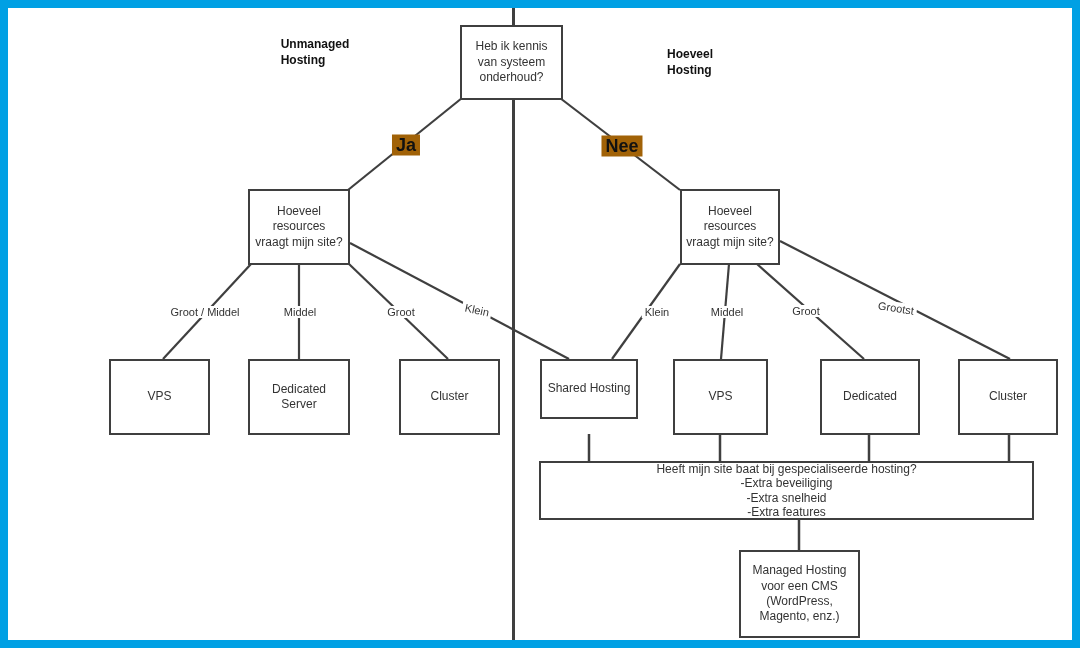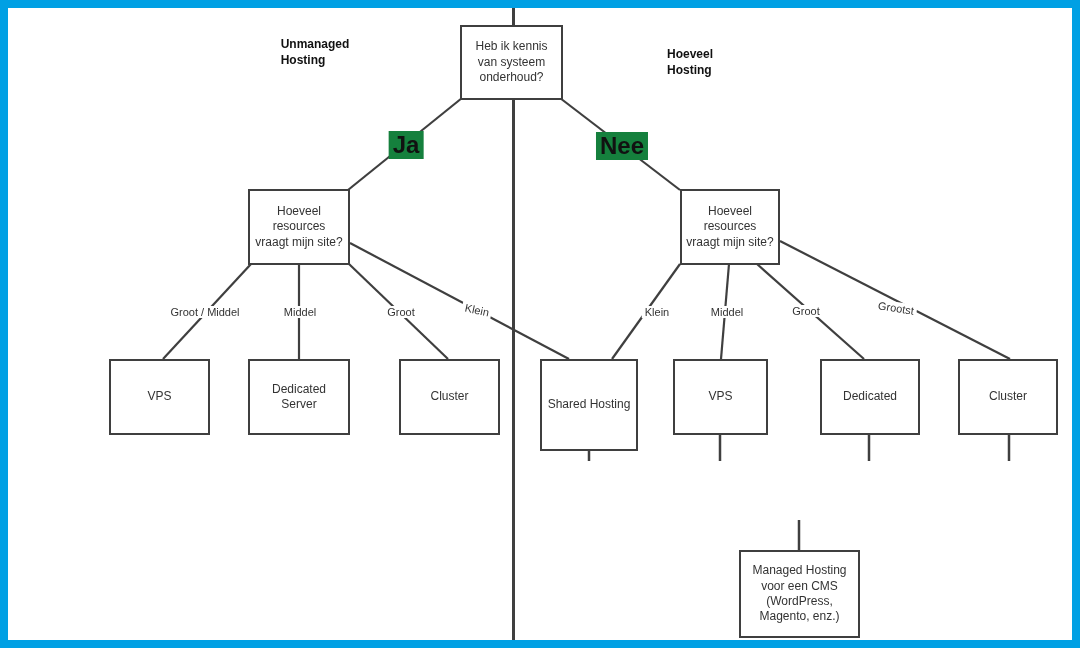--- a/index.html
+++ b/index.html
@@ -39,22 +39,22 @@
   .diagram-title{
     position:absolute;
     transform:translateX(-50%);
     font-size:12px;font-weight:bold;color:var(--title);
     line-height:1.35;text-align:left;white-space:pre-line;
     z-index:5;
   }
   .decision-label{
     position:absolute;
     transform:translate(-50%,-50%);
-    font-size:24px;font-weight:bold;color:var(--title);
-    background:#15803d;padding:0 4px;
+    font-size:18px;font-weight:bold;color:var(--title);
+    background:#a16207;padding:0 4px;
     z-index:12;
   }
   .edge-label{
     position:absolute;
     transform:translate(-50%,-50%);
     font-size:11px;color:var(--text);
     background:#ffffff;padding:0 3px;
     white-space:nowrap;
     z-index:12;
   }
@@ -102,25 +102,29 @@
 vraagt mijn site?</div>
   <div class="node" style="left:680px;top:189px;width:100px;height:76px;">Hoeveel
 resources
 vraagt mijn site?</div>
 
   <div class="node" style="left:109px;top:359px;width:101px;height:76px;">VPS</div>
   <div class="node" style="left:248px;top:359px;width:102px;height:76px;">Dedicated
 Server</div>
   <div class="node" style="left:399px;top:359px;width:101px;height:76px;">Cluster</div>
 
-  <div class="node" style="left:540px;top:359px;width:98px;height:92px;">Shared Hosting</div>
+  <div class="node" style="left:540px;top:359px;width:98px;height:60px;">Shared Hosting</div>
   <div class="node" style="left:673px;top:359px;width:95px;height:76px;">VPS</div>
   <div class="node" style="left:820px;top:359px;width:100px;height:76px;">Dedicated</div>
   <div class="node" style="left:958px;top:359px;width:100px;height:76px;">Cluster</div>
 
+  <div class="node" style="left:539px;top:461px;width:495px;height:59px;line-height:1.2;">Heeft mijn site baat bij gespecialiseerde hosting?
+-Extra beveiliging
+-Extra snelheid
+-Extra features</div>
 
   <div class="node" style="left:739px;top:550px;width:121px;height:88px;">Managed Hosting
 voor een CMS
 (WordPress,
 Magento, enz.)</div>
 
   <div class="edge-label" style="left:205px;top:312px;">Groot / Middel</div>
   <div class="edge-label" style="left:300px;top:312px;">Middel</div>
   <div class="edge-label" style="left:401px;top:312px;">Groot</div>
   <div class="edge-label rot12" style="left:477px;top:310px;">Klein</div>

